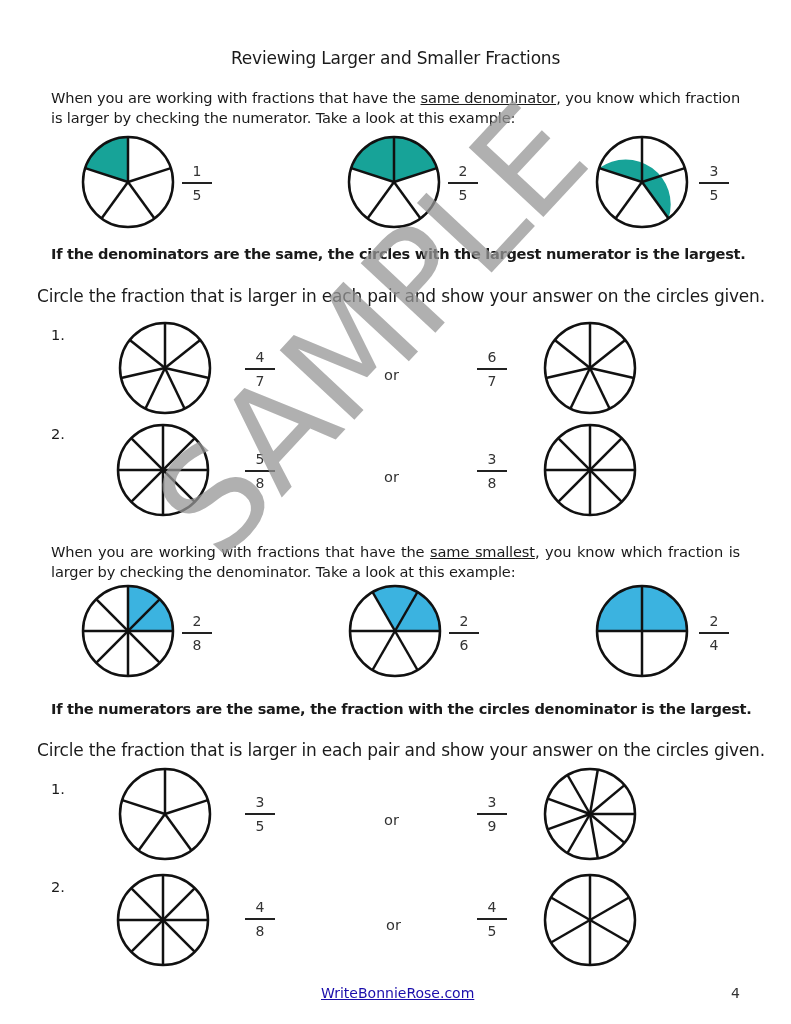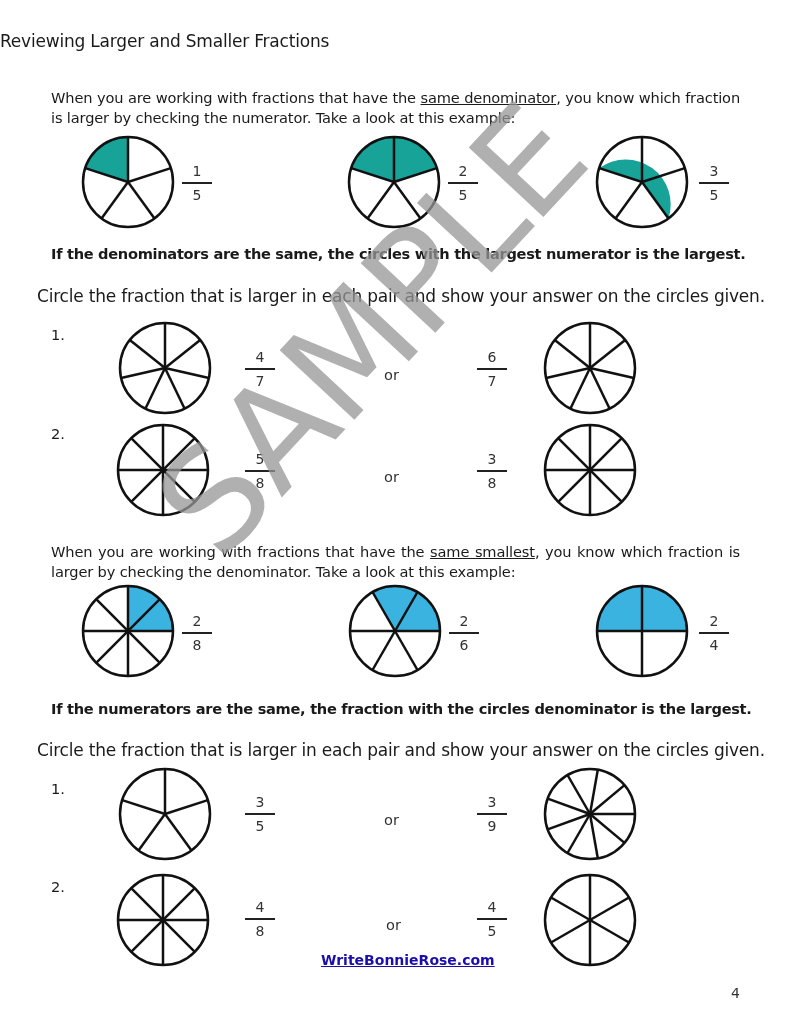--- a/index.html
+++ b/index.html
@@ -1,30 +1,30 @@
 <!DOCTYPE html>
 <html><head>
 <meta charset="utf-8">
 <style>
   html, body { margin:0; padding:0; background:#fff; }
   body { width:791px; height:1024px; position:relative; overflow:hidden;
          font-family: "DejaVu Sans", "Liberation Sans", sans-serif; color:#1a1a1a; }
   .abs { position:absolute; }
-  .title { left:0; width:791px; top:31px; text-align:left; font-size:17px; letter-spacing:-0.2px; }
+  .title { left:0; width:791px; top:48px; text-align:center; font-size:17px; letter-spacing:-0.2px; }
   .para { left:51px; width:689px; font-size:14.6px; line-height:20px; text-align:justify; letter-spacing:-0.15px; }
   .para .u { text-decoration:underline; }
   .bold { left:51px; font-size:14.6px; font-weight:bold; letter-spacing:-0.3px; }
   .instr { left:37px; font-size:17px; letter-spacing:-0.2px; }
   .qnum { font-size:14.6px; }
   .frac { width:30px; text-align:center; font-size:14px; color:#333; }
   .frac .num, .frac .den { display:block; height:18px; line-height:18px; }
   .frac .bar { display:block; height:2px; background:#222; margin:2px 0; }
   .or { font-size:14.6px; color:#333;margin-top:7px; }
   svg.pie { position:absolute; overflow:visible; }
-  .footer-link { left:321px; top:952px; font-size:14px; color:#1a0dab; text-decoration:underline;font-weight:bold; }
+  .footer-link { left:321px; top:985px; font-size:14px; color:#1a0dab; text-decoration:underline; }
   .page-num { left:731px; top:985px; font-size:14px; color:#333; }
   .watermark { left:125px; top:475px; font-size:140px; font-family:"DejaVu Sans", sans-serif;
                color:rgba(150,150,150,0.75); transform:rotate(-47deg); transform-origin:0 0;
                letter-spacing:-2px; white-space:nowrap; pointer-events:none; font-weight:normal; }
 </style>
 </head>
 <body>
 
 <div class="abs title">Reviewing Larger and Smaller Fractions</div>
 

